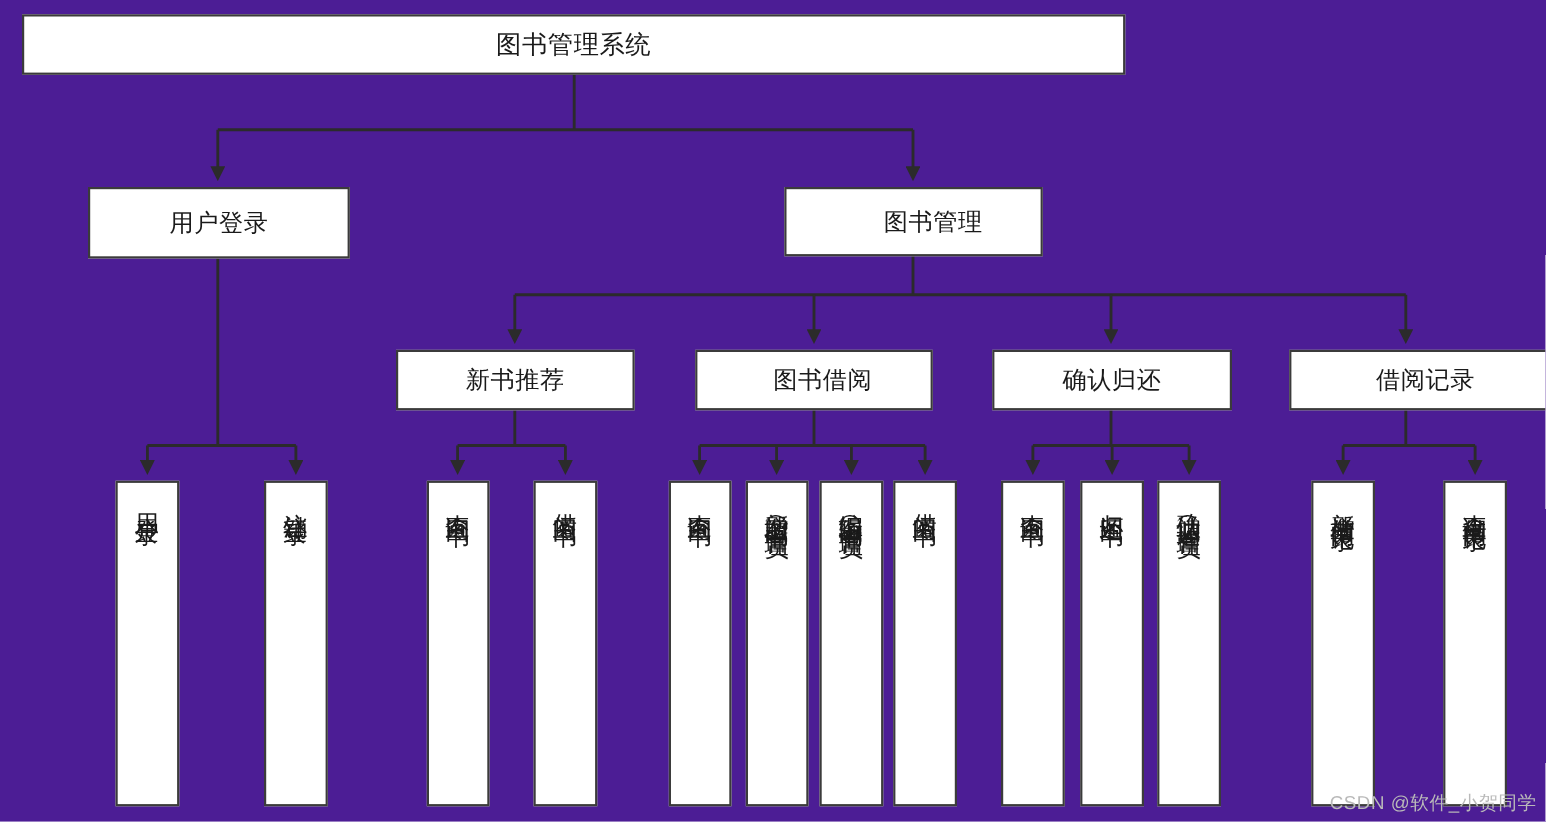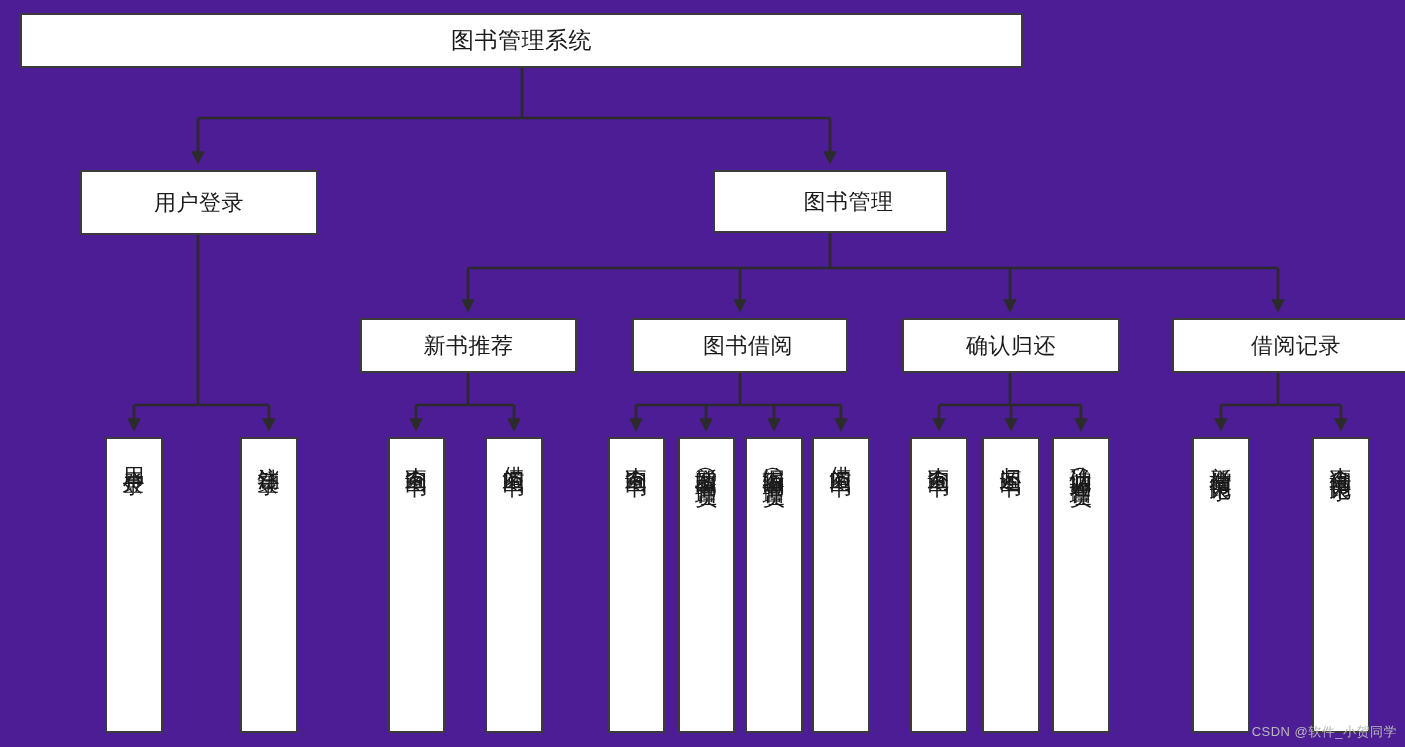--- a/index.html
+++ b/index.html
@@ -53,21 +53,21 @@
     writing-mode: vertical-rl;
     text-orientation: upright;
     line-height: 1.05;
     letter-spacing: 3px;
     white-space: nowrap;
   }
   .watermark {
     position: absolute;
     right: 8px;
     bottom: 6px;
-    font-size: 13px;
+    font-size: 17px;
     color: #b9b9b9;
     letter-spacing: 0.5px;
     white-space: nowrap;
   }
 </style>
 </head>
 <body>
 
 <div id="diagram-root">
 

